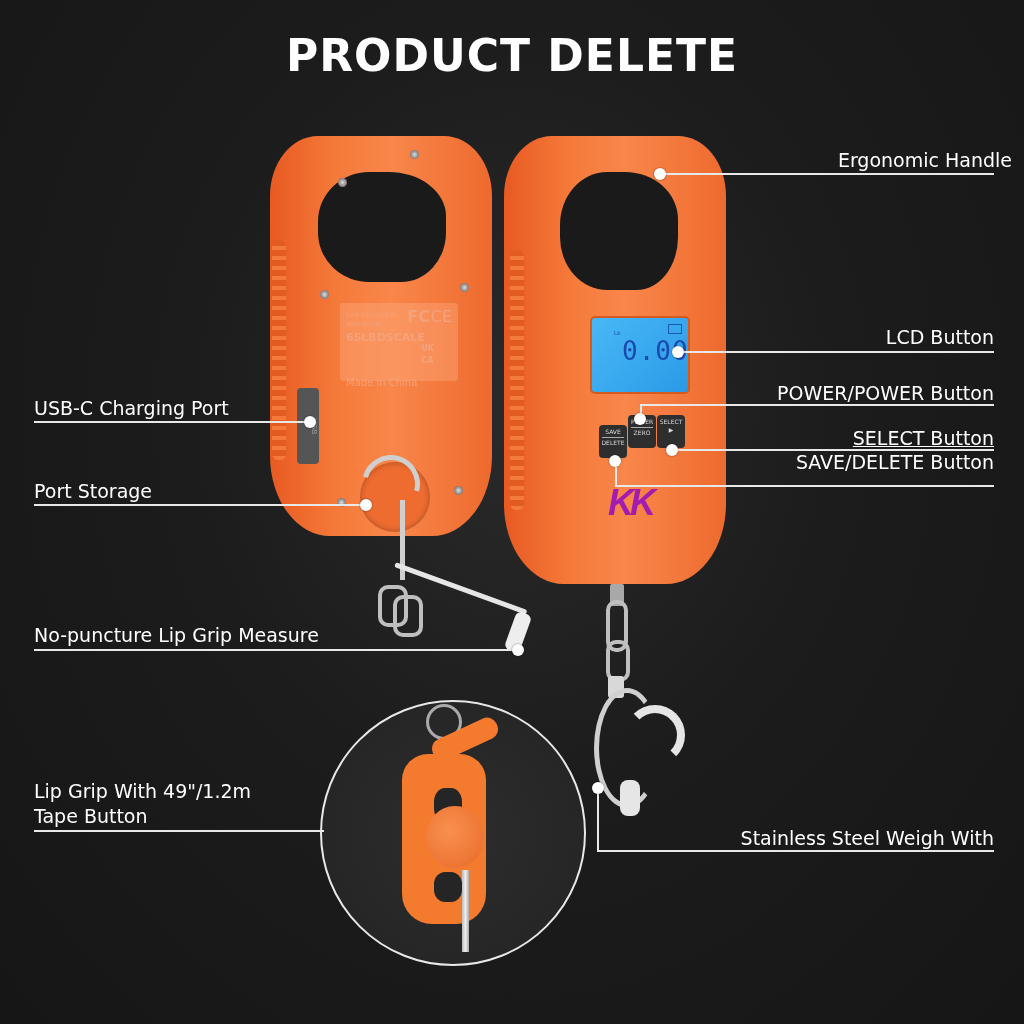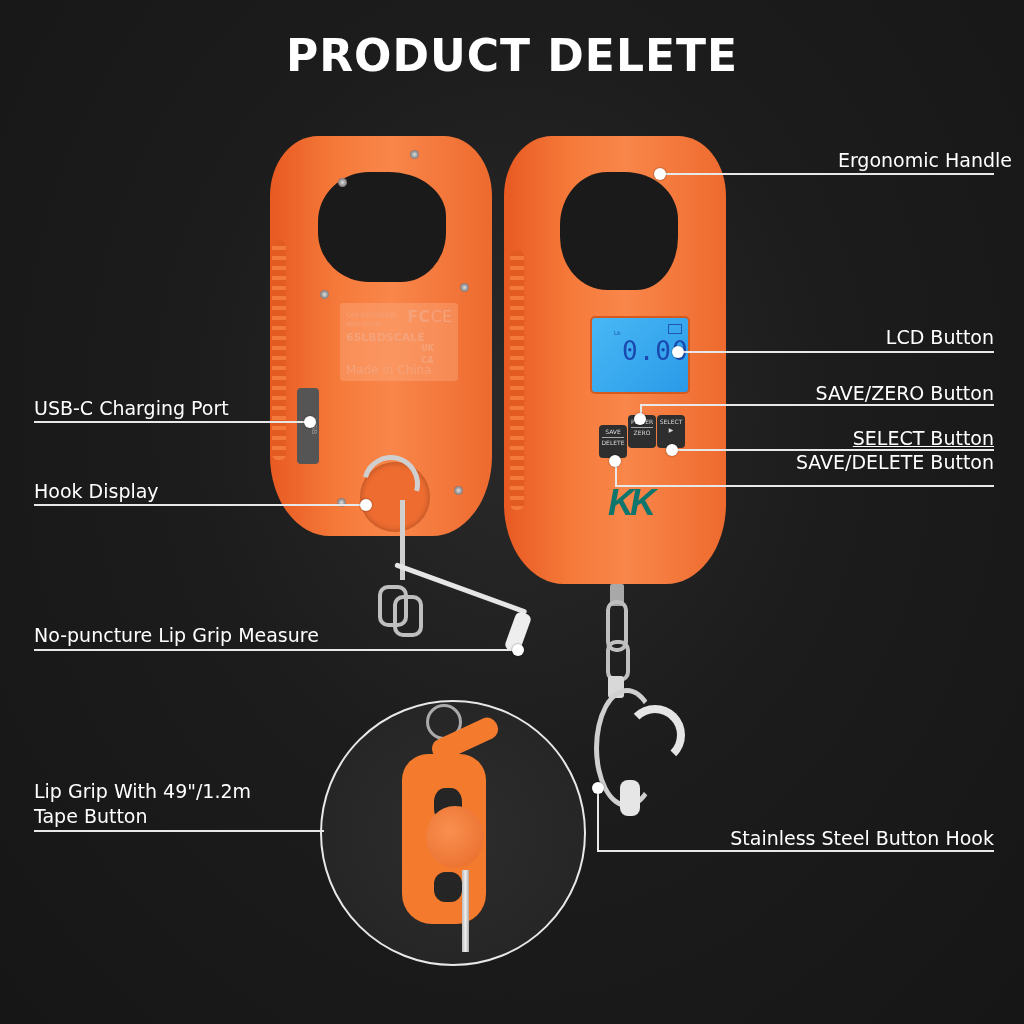--- a/index.html
+++ b/index.html
@@ -66,21 +66,21 @@
     border-radius:5px; border:2px solid #d45a20;
   }
   .lcd .unit { position:absolute; left:22px; top:12px; font-size:6px; color:#1e58b0; }
   .lcd .reading { position:absolute; left:30px; top:18px; font-family:"DejaVu Sans Mono", monospace; font-size:26px; color:#1a4ab0; letter-spacing:1px; }
   .lcd .batt { position:absolute; right:6px; top:6px; width:12px; height:8px; border:1px solid #1e58b0; font-size:5px; }
   .btn-panel { position:absolute; }
   .btn {
     position:absolute; background:#2e2e2e; color:#ddd; font-size:6px; text-align:center;
     line-height:8px; border-radius:4px; font-family:"DejaVu Sans", sans-serif;
   }
-  .logo { position:absolute; font-size:36px; font-weight:bold; color:#0f766e; font-style:italic; letter-spacing:-4px; }
+  .logo { position:absolute; font-size:36px; font-weight:bold; color:#a21caf; font-style:italic; letter-spacing:-4px; }
   .chain-link {
     position:absolute; border:4px solid #bfbfbf; border-radius:10px;
   }
   .metal-hook {
     position:absolute; border:5px solid #cfcfcf; border-radius:50%;
   }
   .inset-circle {
     position:absolute; left:320px; top:700px; width:262px; height:262px; border-radius:50%;
     background:radial-gradient(circle at 50% 50%,#2d2d2d 0%,#232323 100%);
     border:2px solid #e8e8e8; overflow:hidden;
@@ -105,21 +105,21 @@
   <div class="screw" style="left:410px; top:150px;"></div>
   <div class="screw" style="left:320px; top:290px;"></div>
   <div class="screw" style="left:460px; top:283px;"></div>
   <div class="screw" style="left:337px; top:498px;"></div>
   <div class="screw" style="left:454px; top:486px;"></div>
 
   <div class="info-plate" style="left:340px; top:303px; width:118px; height:78px;">
     <span class="small" style="top:8px;">CAN ICES-003(B)</span>
     <span class="small" style="top:17px;">NMB-003(B)</span>
     <span class="model">65LBDSCALE</span>
-    <span class="small" style="top:60px; font-size:12px;">Made in China</span>
+    <span class="small" style="top:74px; font-size:10px;">Made in China</span>
     <span class="fc">FC</span>
     <span class="ce">CE</span>
     <span class="ukca" style="white-space:pre;">UK
 CA</span>
   </div>
 
   <div class="usb-port" style="left:297px; top:388px; width:22px; height:76px;">
     <span>USB</span>
   </div>
 
@@ -182,46 +182,46 @@
 </div>
 
 <div class="label right" style="right:12px; top:148px;">Ergonomic Handle</div>
 <div class="hline" style="left:660px; top:173px; width:334px;"></div>
 <div class="dot" style="left:654px; top:168px;"></div>
 
 <div class="label right" style="right:30px; top:325px;">LCD Button</div>
 <div class="hline" style="left:678px; top:351px; width:316px;"></div>
 <div class="dot" style="left:672px; top:346px;"></div>
 
-<div class="label right" style="right:30px; top:381px;">SAVE/ZERO Button</div>
+<div class="label right" style="right:30px; top:381px;">POWER/POWER Button</div>
 <div class="hline" style="left:640px; top:404px; width:354px;"></div>
 <div class="vline" style="left:640px; top:404px; height:14px;"></div>
 <div class="dot" style="left:634px; top:413px;"></div>
 
 <div class="label right" style="right:30px; top:426px;text-decoration:underline;">SELECT Button</div>
 <div class="hline" style="left:672px; top:449px; width:322px;"></div>
 <div class="dot" style="left:666px; top:444px;"></div>
 
 <div class="label right" style="right:30px; top:450px;">SAVE/DELETE Button</div>
 <div class="hline" style="left:615px; top:485px; width:379px;"></div>
 <div class="vline" style="left:615px; top:460px; height:26px;"></div>
 <div class="dot" style="left:609px; top:455px;"></div>
 
 <div class="label" style="left:34px; top:396px;">USB-C Charging Port</div>
 <div class="hline" style="left:34px; top:421px; width:276px;"></div>
 <div class="dot" style="left:304px; top:416px;"></div>
 
-<div class="label" style="left:34px; top:479px;">Hook Display</div>
+<div class="label" style="left:34px; top:479px;">Port Storage</div>
 <div class="hline" style="left:34px; top:504px; width:332px;"></div>
 <div class="dot" style="left:360px; top:499px;"></div>
 
 <div class="label" style="left:34px; top:623px;">No-puncture Lip Grip Measure</div>
 <div class="hline" style="left:34px; top:649px; width:484px;"></div>
 <div class="dot" style="left:512px; top:644px;"></div>
 
 <div class="label" style="left:34px; top:779px;">Lip Grip With 49"/1.2m</div>
 <div class="label" style="left:34px; top:804px;">Tape Button</div>
 <div class="hline" style="left:34px; top:830px; width:290px;"></div>
 
-<div class="label right" style="right:30px; top:826px;">Stainless Steel Button Hook</div>
+<div class="label right" style="right:30px; top:826px;">Stainless Steel Weigh With</div>
 <div class="hline" style="left:597px; top:850px; width:397px;"></div>
 <div class="vline" style="left:597px; top:787px; height:64px;"></div>
 <div class="dot" style="left:592px; top:782px;"></div>
 
 </body></html>

